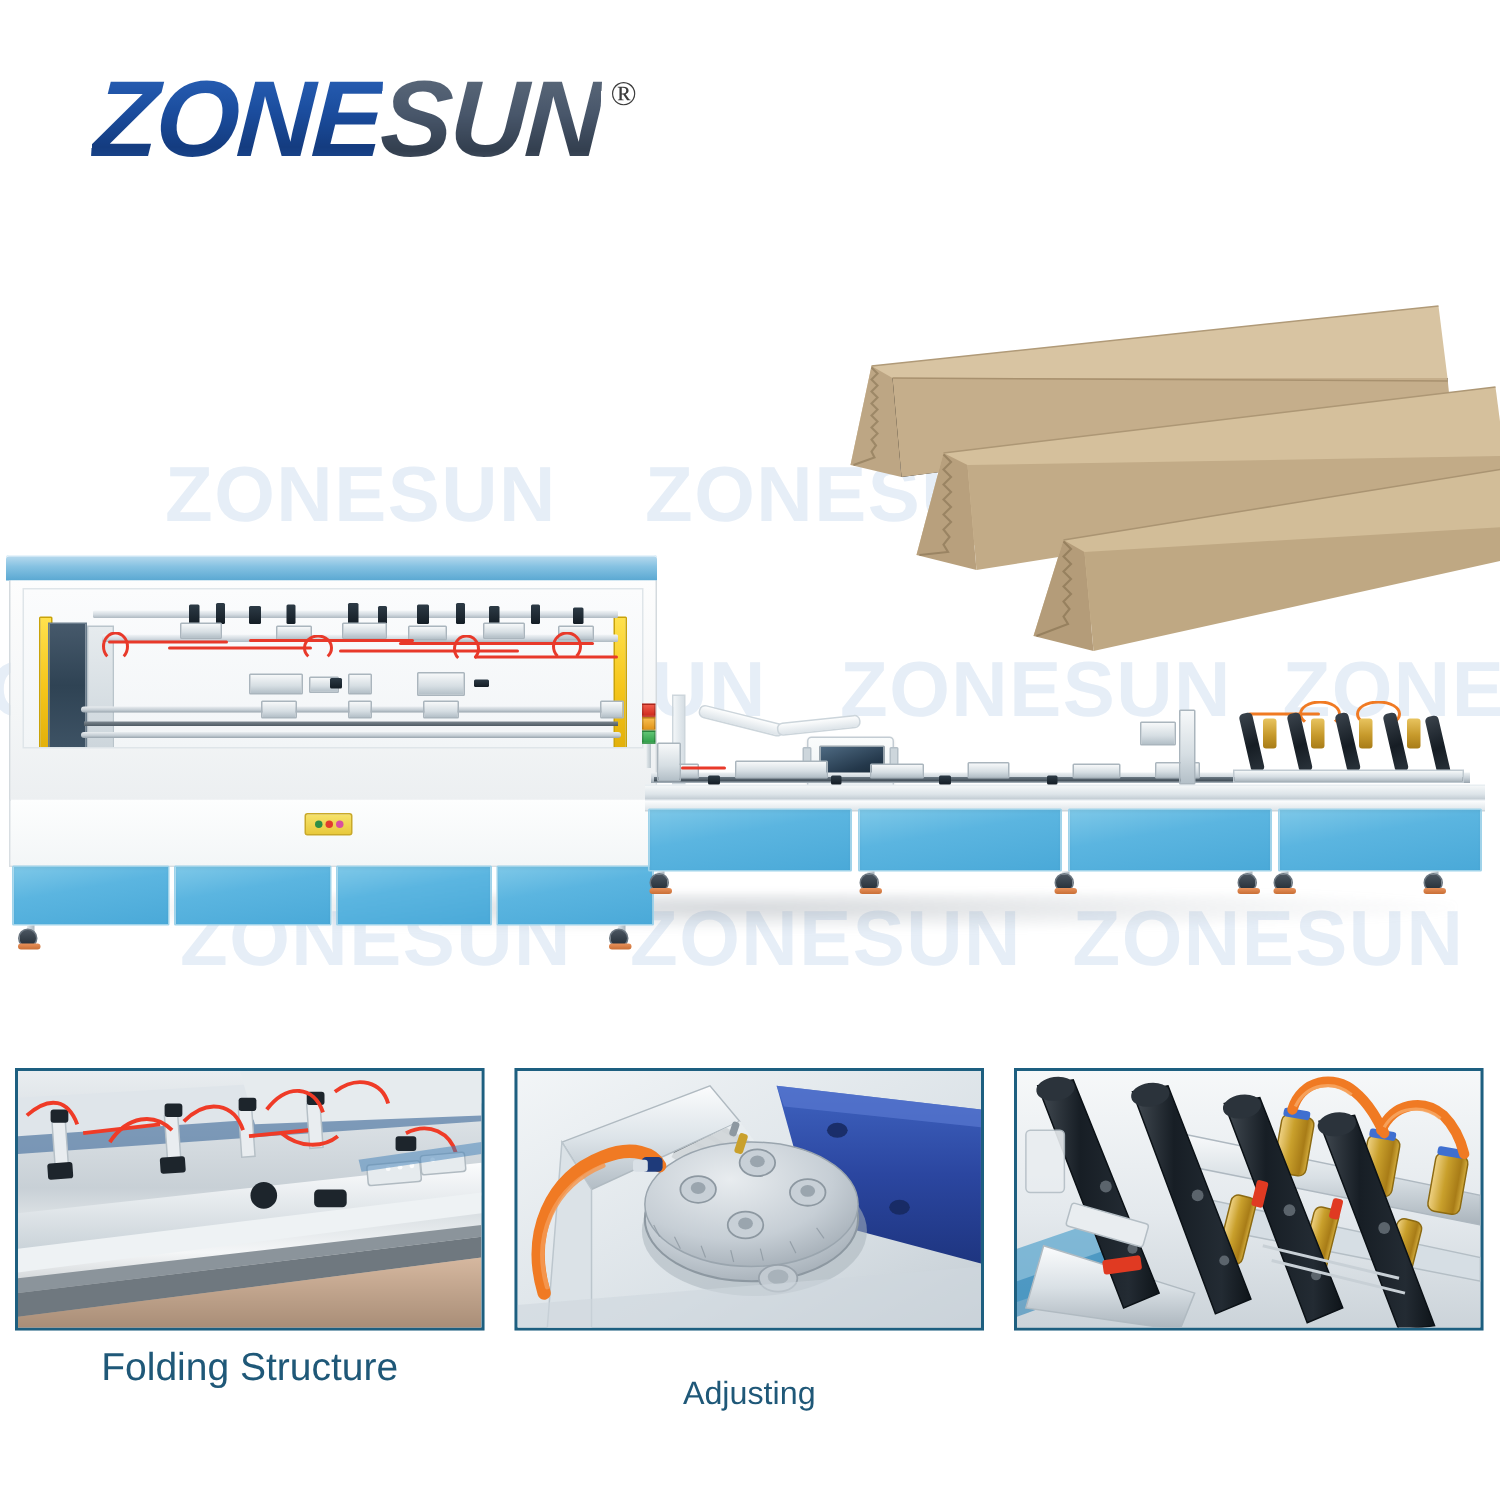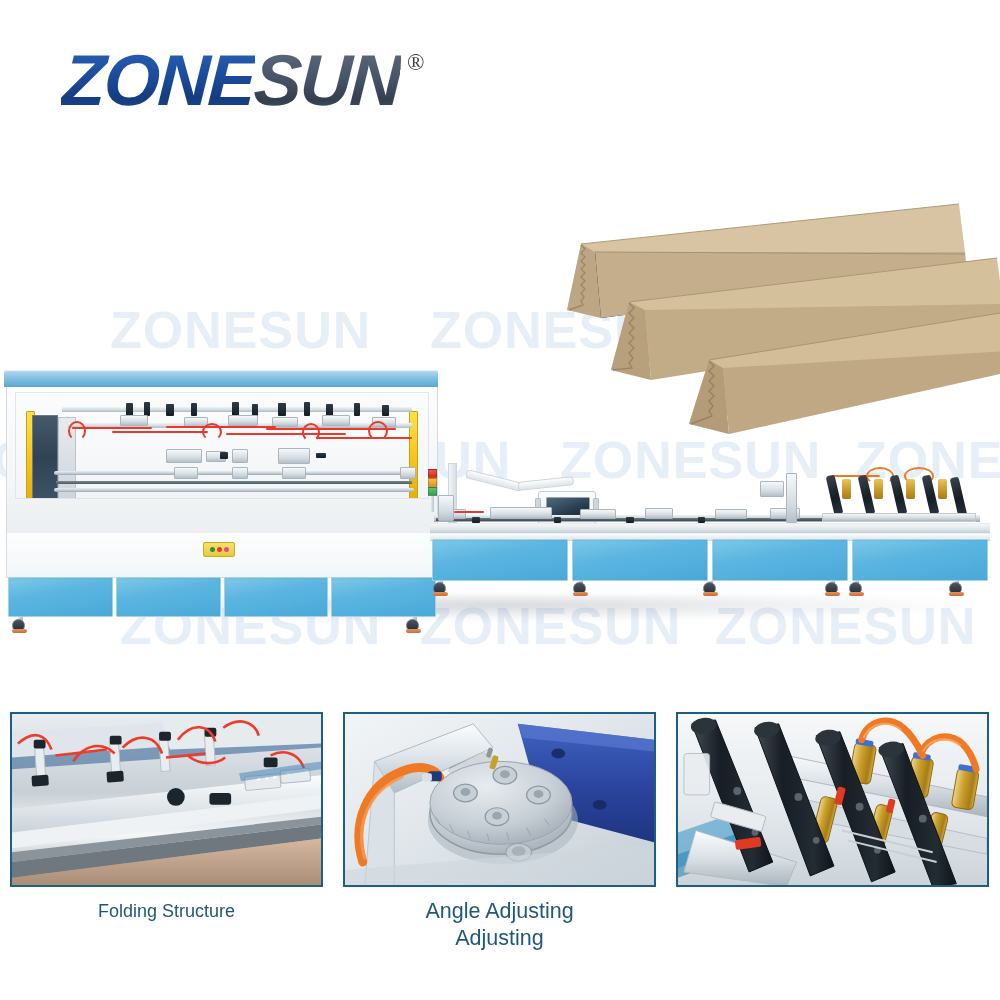--- a/index.html
+++ b/index.html
@@ -210,21 +210,21 @@
   .photo-cell{width:333px;display:flex;flex-direction:column;align-items:center;}
   .photo-frame{
     width:313px;height:175px;border:2px solid #1d5f80;
     box-sizing:border-box;overflow:hidden;position:relative;background:#dfe5ea;
   }
   .ph-img{position:absolute;inset:0;}
 
   .captions{position:absolute;left:0;top:898px;width:1000px;height:70px;display:flex;z-index:20;}
   .cap-cell{width:333px;text-align:center;}
   .cap-text{
-    color:#1f5878;font-size:18px;line-height:27px;
+    color:#1f5878;font-size:26px;line-height:27px;
     font-family:"Liberation Sans", sans-serif;
     display:inline-block;
   }
   .cap2{font-size:21.5px;}
 </style>
 </head>
 <body>
 
 <div id="page">
 
@@ -725,18 +725,18 @@
         </svg>
       </div>
     </div>
   </div>
 
   <div class="captions">
     <div class="cap-cell">
       <span class="cap-text">Folding Structure</span>
     </div>
     <div class="cap-cell">
-      <span class="cap-text cap2">Angle Adjusting</span><br>
+      <br>
       <span class="cap-text cap2">Adjusting</span>
     </div>
   </div>
 
 </div>
 
 </body></html>

